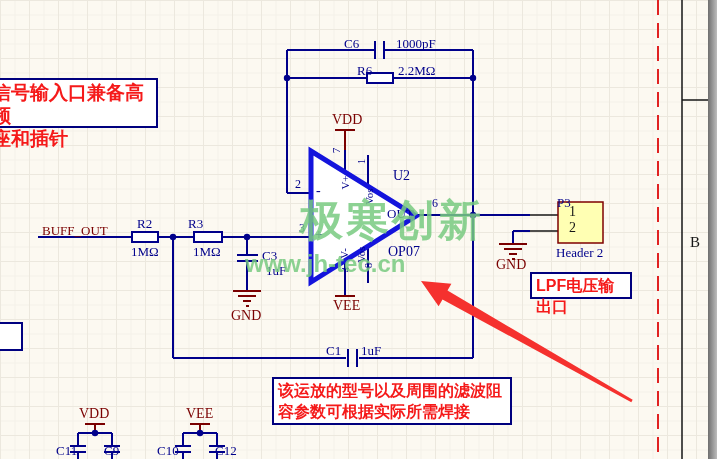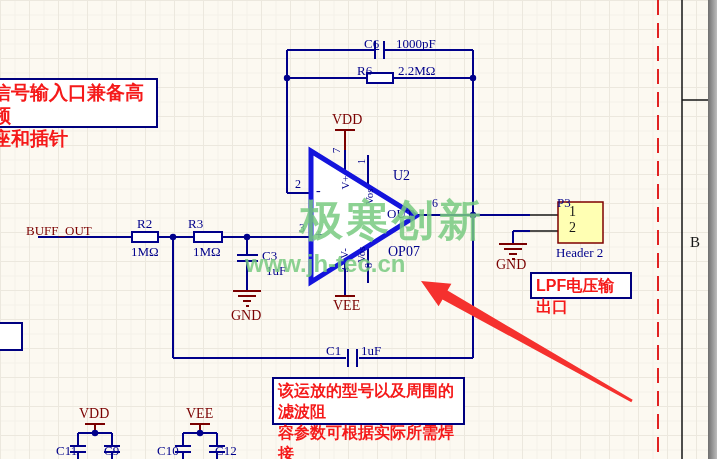--- a/index.html
+++ b/index.html
@@ -84,26 +84,26 @@
     <rect x="558" y="202" width="45" height="41" fill="#FFFFB3" stroke="#7E0000" stroke-width="1.5"></rect>
 
     <rect x="-8" y="323" width="30" height="27" fill="#FFFFFF" stroke="#000080" stroke-width="2"></rect>
 
     <line x1="658" y1="0" x2="658" y2="459" stroke="#E02222" stroke-width="2" stroke-dasharray="15,8"></line>
     <line x1="682" y1="0" x2="682" y2="459" stroke="#161616" stroke-width="1.5"></line>
     <line x1="682" y1="100" x2="710" y2="100" stroke="#161616" stroke-width="1.5"></line>
   </svg>
 
   <div class="layer" style="width:717px;height:459px;z-index:2;">
-    <div class="lbl" style="left:364px;top:37px;text-decoration:underline;">C6</div>
+    <div class="lbl" style="left:344px;top:37px;text-decoration:underline;">C6</div>
     <div class="lbl" style="left:396px;top:37px;">1000pF</div>
     <div class="lbl" style="left:357px;top:64px;text-align:center;">R6</div>
     <div class="lbl" style="left:398px;top:64px;">2.2MΩ</div>
 
-    <div class="lbl maroon" style="left:26px;top:224px;">BUFF_OUT</div>
+    <div class="lbl maroon" style="left:42px;top:224px;">BUFF_OUT</div>
     <div class="lbl" style="left:137px;top:217px;">R2</div>
     <div class="lbl" style="left:131px;top:245px;">1MΩ</div>
     <div class="lbl" style="left:188px;top:217px;">R3</div>
     <div class="lbl" style="left:193px;top:245px;">1MΩ</div>
 
     <div class="lbl" style="left:262px;top:249px;">C3</div>
     <div class="lbl" style="left:266px;top:264px;">1uF</div>
     <div class="lbl maroon s14" style="left:231px;top:309px;">GND</div>
 
     <div class="lbl" style="left:326px;top:344px;">C1</div>
@@ -146,21 +146,21 @@
     <div class="lbl" style="left:215px;top:444px;">C12</div>
   </div>
 
   <div class="note" style="left:-14px;top:78px;width:172px;height:50px;font-size:19px;line-height:23px;z-index:3;">
     <div>信号输入口兼备高频</div>
     <div>座和插针</div>
   </div>
   <div class="note" style="left:530px;top:272px;width:102px;height:27px;font-size:16px;line-height:21px;z-index:3;">
     <div>LPF电压输出口</div>
   </div>
-  <div class="note" style="left:272px;top:377px;width:193px;height:48px;font-size:16px;line-height:21px;z-index:3;">
+  <div class="note" style="left:272px;top:377px;width:240px;height:48px;font-size:16px;line-height:21px;z-index:3;">
     <div>该运放的型号以及周围的滤波阻</div>
     <div>容参数可根据实际所需焊接</div>
   </div>
 
   <div class="wm" style="left:264px;top:192px;font-size:43px;letter-spacing:3px;margin-left:36px;">极寒创新</div>
   <div class="wm" style="left:245px;top:250px;font-size:24px;">www.jh-tec.cn</div>
 
   <svg class="layer" width="717" height="459" style="z-index:7;pointer-events:none;">
     <polygon points="421,281 451.4,283.7 447.5,290.6 632.7,399.7 631.3,402.3 442.5,299.4 438.6,306.3" fill="#F5312E"></polygon>
   </svg>

